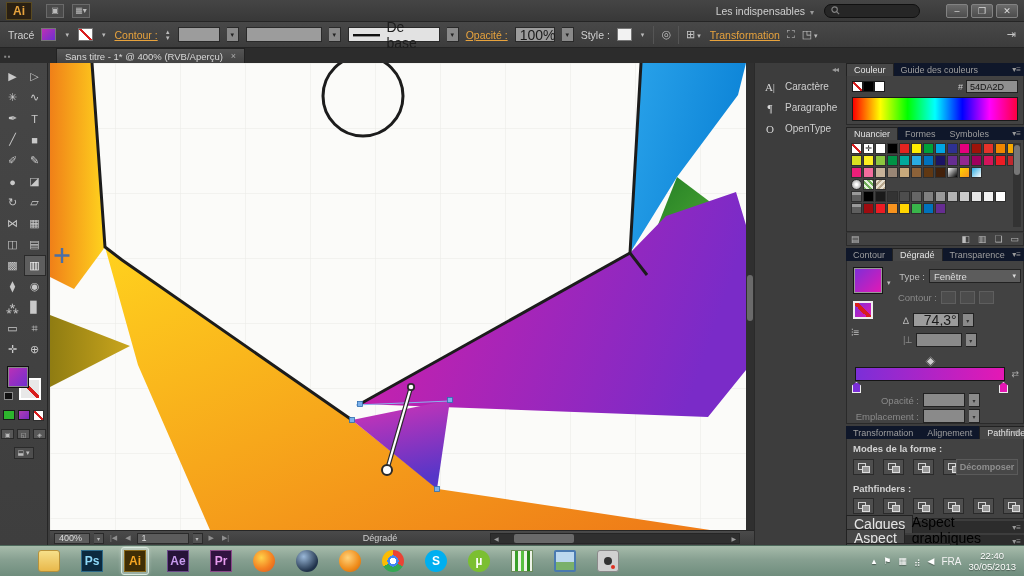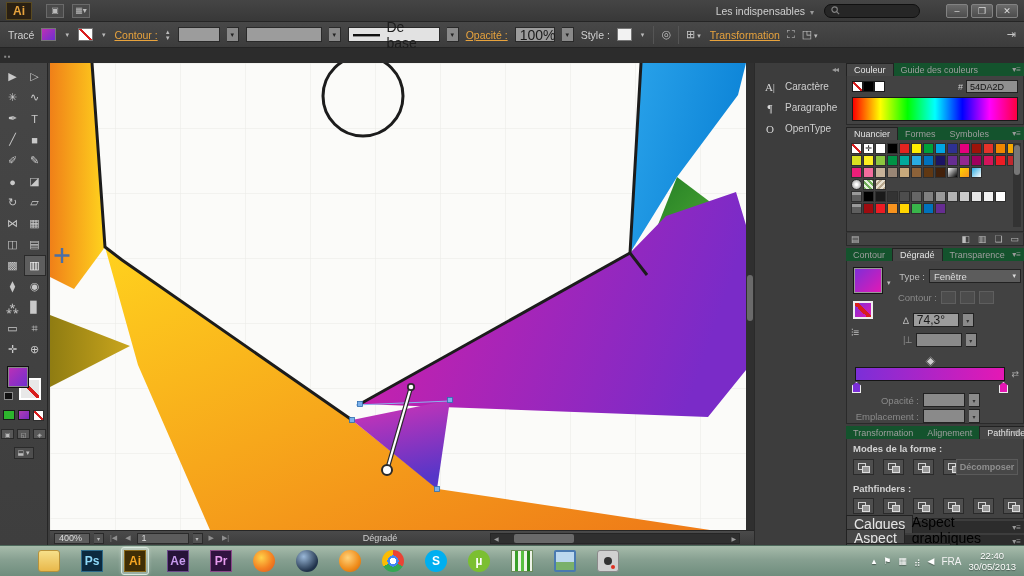--- a/index.html
+++ b/index.html
@@ -91,21 +91,21 @@
 
   
   #typedock { left:754px; top:63px; width:90px; height:482px; background:#3d3d3d; border-left:1px solid #2a2a2a; }
   #dock-expand { text-align:right; color:#9a9a9a; font-size:8px; padding:2px 6px 2px 0; letter-spacing:-1px; }
   .dock-item { display:flex; align-items:center; gap:7px; height:21px; padding-left:7px; color:#cfcfcf; font-size:10px; }
   .dock-ico { width:16px; color:#d8d8d8; font-size:11px; text-align:center;
     font-family:"Liberation Serif", serif; }
 
   
   #rightcol { left:846px; top:63px; width:178px; height:482px; background:#3d3d3d; }
-  .ptabs { height:13px; background:#14532d; display:flex; align-items:flex-end; font-size:9px; color:#9e9e9e; position:relative; }
+  .ptabs { height:13px; background:#0f172a; display:flex; align-items:flex-end; font-size:9px; color:#9e9e9e; position:relative; }
   .ptab { padding:1px 7px 1px; }
   .ptab.on { background:#474747; color:#e4e4e4; border:1px solid #222; border-bottom:none; }
   .pmenu { position:absolute; right:3px; top:2px; color:#9a9a9a; font-size:8px; }
   .pbody { background:#424242; border:1px solid #2a2a2a; border-top:none; }
 
   
   #color-body { height:49px; position:relative; }
   .ctrio { position:absolute; left:5px; top:5px; display:flex; }
   .ctrio span { width:11px; height:11px; border:1px solid #1a1a1a; }
   #hexwrap { position:absolute; right:5px; top:4px; display:flex; align-items:center; gap:3px; font-size:9px; color:#ccc; }
@@ -137,21 +137,21 @@
     background:linear-gradient(135deg, var(--grad-a), var(--grad-b)); box-shadow:0 0 0 1px #999 inset; }
   #grad-thumb-dd { position:absolute; left:40px; top:18px; font-size:7px; color:#bbb; }
   #grad-none { position:absolute; left:6px; top:40px; width:20px; height:18px; border:2px solid #eee;
     background:linear-gradient(45deg, transparent 40%, #d81e1e 40%, #d81e1e 58%, transparent 58%),
     linear-gradient(135deg, var(--grad-a), var(--grad-b)); }
   #grad-opts { position:absolute; left:4px; top:66px; color:#c0c0c0; font-size:10px; }
   .grow { position:absolute; display:flex; align-items:center; gap:4px; }
   .glabel { width:64px; text-align:right; color:#bdbdbd; }
   .glabel.dim, .gdim { color:#8a8a8a; }
   .gfield { height:14px; background:#9c9c9c; border:1px solid #222; color:#1a1a1a; display:flex;
-    align-items:center; padding:0 3px; font-size:12px; }
+    align-items:center; padding:0 10px; font-size:14px; }
   .gfield.dis { background:#8a8a8a; color:#8a8a8a; }
   .gdd { width:11px; height:14px; background:#8a8a8a; border:1px solid #222; border-left:none;
     font-size:6px; color:#333; display:flex; align-items:center; justify-content:center; }
   .gtype-dd { width:92px; height:14px; background:#5c5c5c; border:1px solid #222; color:#ddd;
     display:flex; align-items:center; padding:0 4px; font-size:9.5px; justify-content:space-between; }
   .mini-sq { width:15px; height:13px; background:#4c4c4c; border:1px solid #5e5e5e; }
   #grad-slider { position:absolute; left:8px; top:106px; width:150px; height:14px; border:1px solid #161616;
     background:linear-gradient(90deg, var(--grad-a), var(--grad-b)); }
   #grad-mid { position:absolute; left:80px; top:97px; width:7px; height:7px; background:#cfcfcf;
     transform:rotate(45deg); border:1px solid #555; }
@@ -239,20 +239,24 @@
     <span class="ob-sep"></span>
     <span class="ob-ico">⊞<span class="dd-car">▾</span></span>
     <span class="ob-link">Transformation</span>
     <span class="ob-ico">⛶</span>
     <span class="ob-ico">◳<span class="dd-car">▾</span></span>
     <span style="margin-left:auto; margin-right:8px" class="ob-ico">⇥</span>
   </div>
 
   <div id="tabbar" class="abs">
     <span id="tab-grip">▪▪</span>
+    <div id="doctab">
+      <span>Sans titre - 1* @ 400% (RVB/Aperçu)</span>
+      <span class="close">×</span>
+    </div>
   </div>
 
   <div id="toolbar" class="abs">
     <div id="tools-grid">
         <div class="tool">▶</div>
         <div class="tool">▷</div>
         <div class="tool">✳</div>
         <div class="tool">∿</div>
         <div class="tool">✒</div>
         <div class="tool">T</div>

